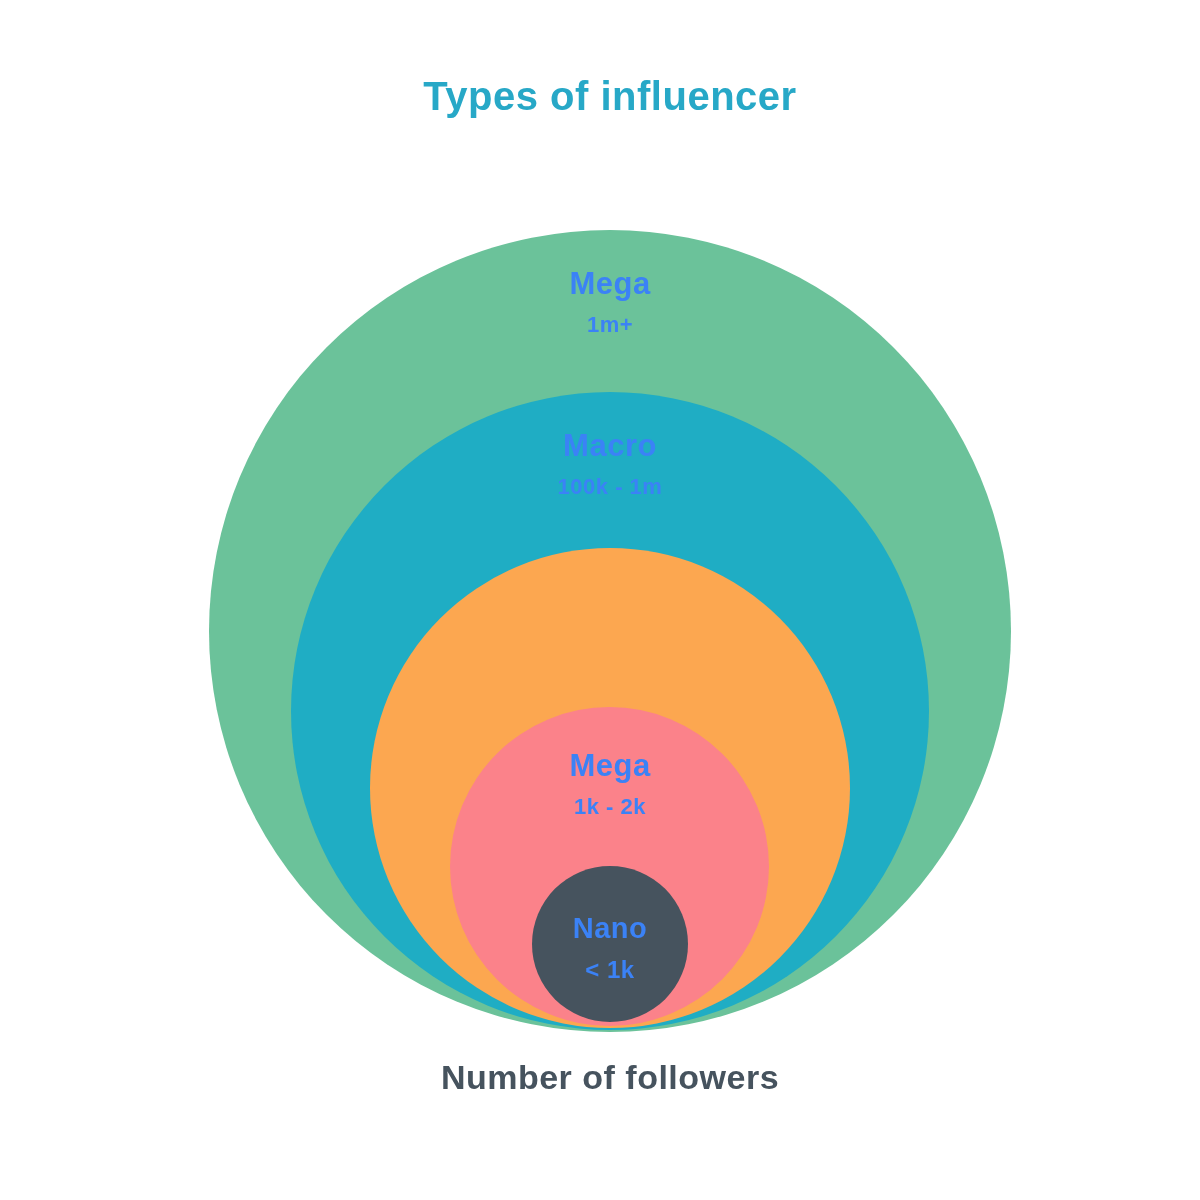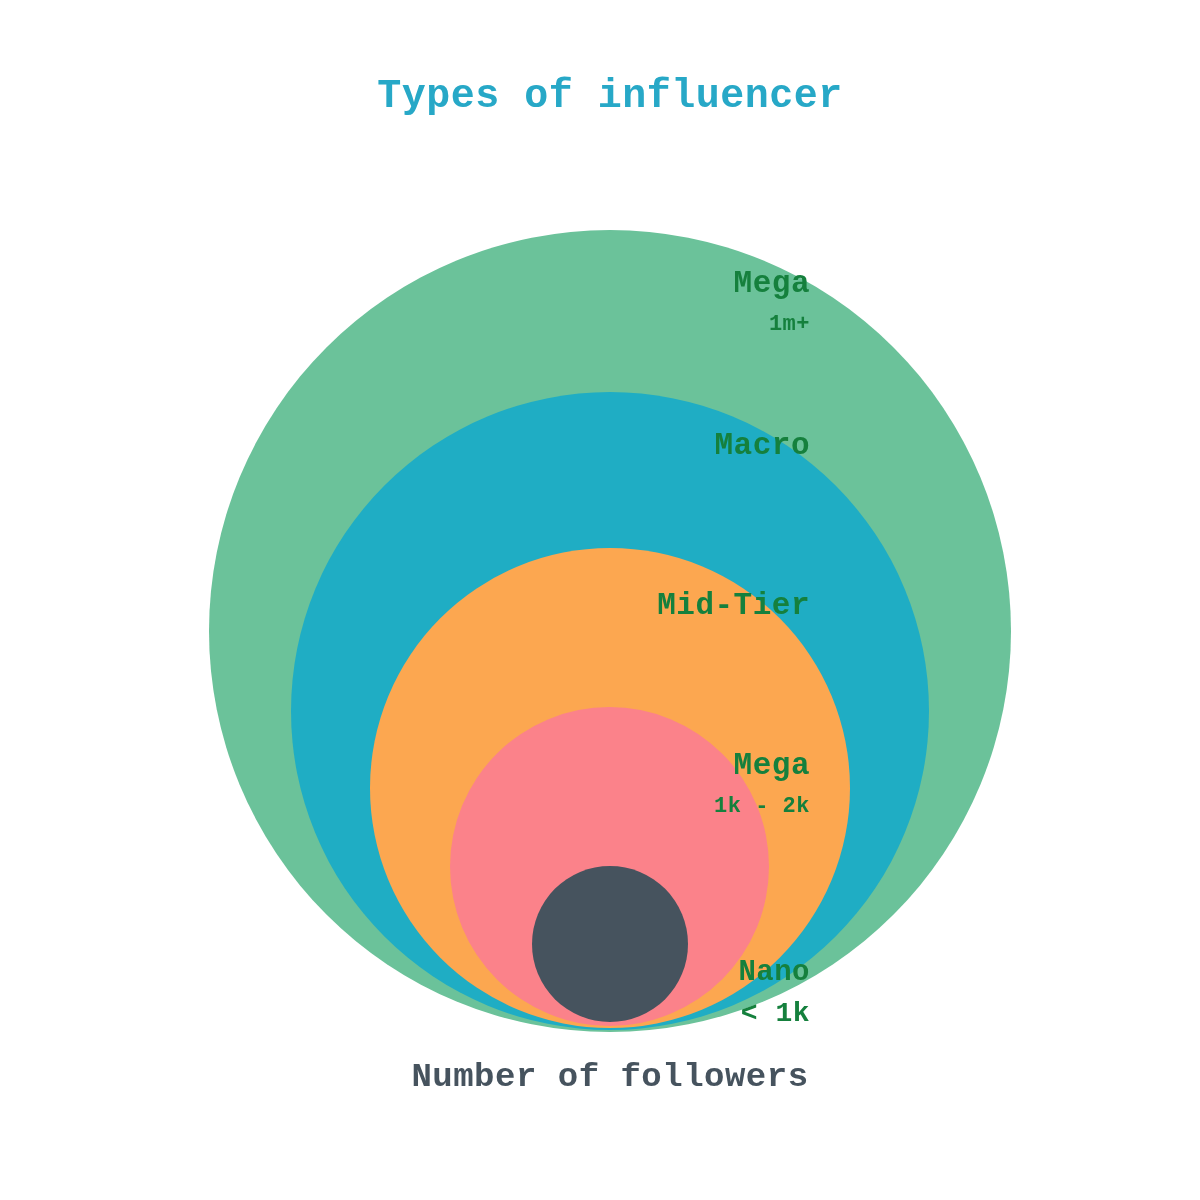--- a/index.html
+++ b/index.html
@@ -6,21 +6,21 @@
     margin: 0;
     padding: 0;
     background: #ffffff;
   }
   .canvas {
     position: relative;
     width: 1076px;
     height: 1200px;
     background: #ffffff;
     overflow: hidden;
-    font-family: Liberation Mono, monospace;
+    font-family: Liberation Sans, sans-serif;
   }
   .title {
     position: absolute;
     top: 74px;
     left: 10px;
     width: 1200px;
     text-align: center;
     font-size: 40px;
     font-weight: 700;
     letter-spacing: 0.5px;
@@ -43,35 +43,35 @@
   .c-mega    { width: 802px; height: 802px; top: 230px; left: 209px; }
   .c-macro   { width: 638px; height: 638px; top: 392px; left: 291px; }
   .c-midtier { width: 480px; height: 480px; top: 548px; left: 370px; }
   .c-micro   { width: 319px; height: 319px; top: 707px; left: 450px; }
   .c-nano    { width: 156px; height: 156px; top: 866px; left: 532px; }
 
   .label {
     position: absolute;
     left: 410px;
     width: 400px;
-    text-align: right;
-    color: #15803d;
+    text-align: center;
+    color: #3b82f6;
     font-weight: 700;
     line-height: 41px;
     letter-spacing: 0.5px;
   }
   .tier-name  { font-size: 31px; }
   .tier-range { font-size: 22px; }
   .l-mega    { top: 263px; }
   .l-macro   { top: 425px; }
   .l-midtier { top: 585px; }
   .l-micro   { top: 745px; }
-  .l-nano    { top: 952px; }
+  .l-nano    { top: 908px; }
   .l-nano .tier-name { font-size: 29px; }
-  .l-nano .tier-range { font-size: 28px; }
+  .l-nano .tier-range { font-size: 24px; }
 </style>
 </head>
 <body>
 
 <div class="canvas">
 
   <div class="title" style="color: rgb(39, 168, 199);">Types of influencer</div>
 
   <div class="circle c-mega" style="background: rgb(107, 194, 154);"></div>
   <div class="circle c-macro" style="background: rgb(31, 173, 196);"></div>
@@ -79,24 +79,24 @@
   <div class="circle c-micro" style="background: rgb(251, 130, 138);"></div>
   <div class="circle c-nano" style="background: rgb(70, 83, 94);"></div>
 
   <div class="label l-mega">
     <div class="tier-name">Mega</div>
     <div class="tier-range">1m+</div>
   </div>
 
   <div class="label l-macro">
     <div class="tier-name">Macro</div>
+    <div class="tier-range">100k - 1m</div>
   </div>
 
   <div class="label l-midtier">
-    <div class="tier-name">Mid-Tier</div>
   </div>
 
   <div class="label l-micro">
     <div class="tier-name">Mega</div>
     <div class="tier-range">1k - 2k</div>
   </div>
 
   <div class="label l-nano">
     <div class="tier-name">Nano</div>
     <div class="tier-range">&lt; 1k</div>

